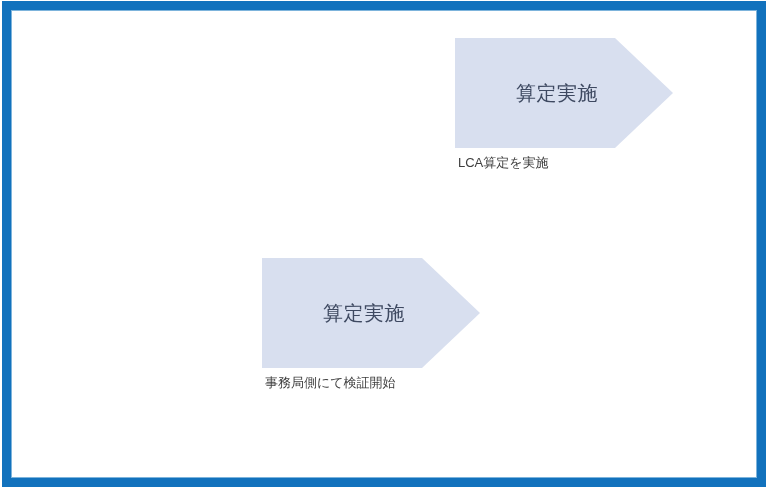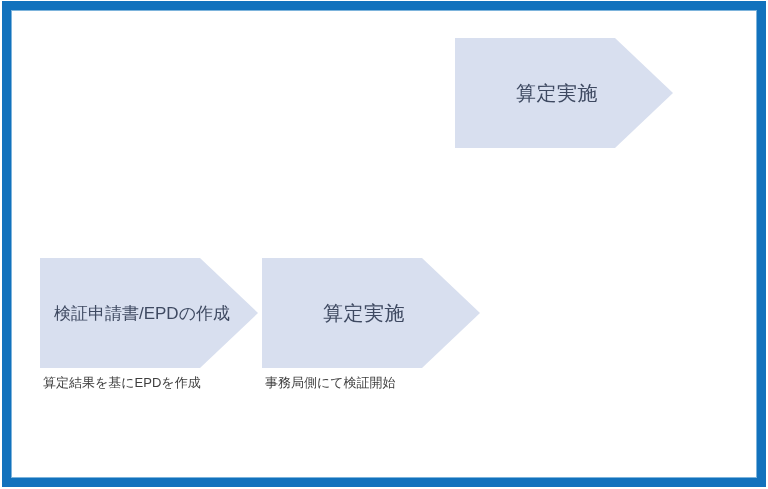--- a/index.html
+++ b/index.html
@@ -73,31 +73,24 @@
 <div class="canvas">
   <div class="frame"></div>
 
 
 
   <div class="step col-3 row-1">
     <div class="chevron">
       <span class="title">算定実施</span>
     </div>
     <div class="note">
+      <span class="note-line">LCA算定を実施</span>
     </div>
   </div>
 
-  <div class="step col-1 row-2">
-    <div class="chevron">
-      <span class="title small">検証申請書/EPDの作成</span>
-    </div>
-    <div class="note">
-      <span class="note-line">算定結果を基にEPDを作成</span>
-    </div>
-  </div>
 
   <div class="step col-2 row-2">
     <div class="chevron">
       <span class="title">算定実施</span>
     </div>
     <div class="note">
       <span class="note-line">事務局側にて検証開始</span>
     </div>
   </div>
 

